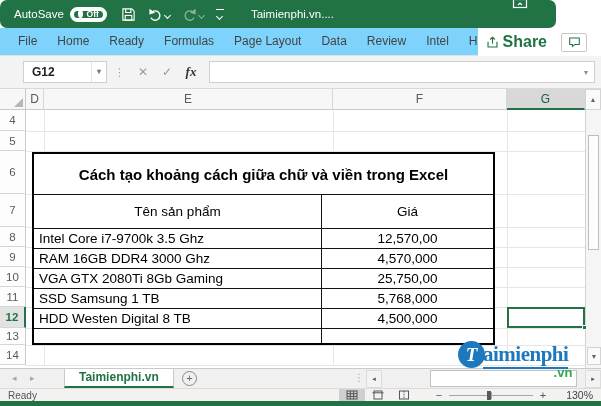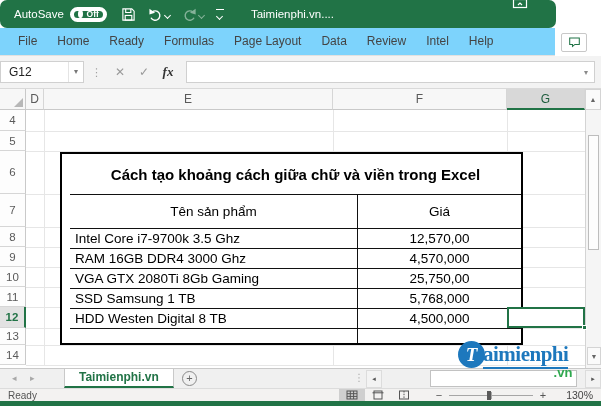--- a/index.html
+++ b/index.html
@@ -36,22 +36,22 @@
              font-size:12px;color:#444;padding-left:8px;}
   .rtab{padding:0 10px;line-height:27px;cursor:pointer;white-space:nowrap;}
   .share-btn{margin-left:auto;display:flex;align-items:center;gap:4px;color:#217346;
              font-weight:bold;padding:2px 8px;cursor:pointer;}
   .comment-btn{margin:0 14px 0 6px;border:1px solid #c8c8c8;border-radius:2px;
                width:26px;height:19px;display:flex;align-items:center;justify-content:center;cursor:pointer;}
 
   
   .formularow{position:absolute;left:0;top:56px;width:601px;height:33px;background:#f3f3f3;
               border-bottom:1px solid #d9d9d9;display:flex;align-items:center;font-size:12px;}
-  .namebox{width:84px;height:22px;background:#fff;border:1px solid #d0d0d0;margin-left:0;
-           display:flex;align-items:center;padding-left:8px;color:#222;}
+  .namebox{width:84px;height:22px;background:#fff;border:1px solid #d0d0d0;margin-left:23px;
+           display:flex;align-items:center;padding-left:8px;color:#222;font-weight:bold;}
   .namebox .arrow{margin-left:auto;color:#777;font-size:8px;padding:0 5px;border-left:1px solid #e4e4e4;line-height:20px;}
   .fgrip{color:#a0a0a0;margin:0 7px;font-size:11px;letter-spacing:-1px;}
   .fbtn{color:#9a9a9a;width:24px;text-align:center;font-size:12px;}
   .fx{color:#333;font-family:"Liberation Serif",serif;font-style:italic;font-weight:bold;font-size:13px;}
   .formula-input{flex:1;height:22px;background:#fff;border:1px solid #d0d0d0;margin:0 6px 0 6px;
                  display:flex;align-items:center;color:#222;padding-left:6px;}
   .formula-input .expand{margin-left:auto;color:#8a8a8a;font-size:8px;padding-right:6px;}
 
   
   .sheet{position:absolute;left:0;top:89px;width:601px;height:279px;background:#fff;}
@@ -78,22 +78,22 @@
   .rowhdrs div:nth-of-type(5),.rowhdrs div:nth-of-type(6),.rowhdrs div:nth-of-type(7),
   .rowhdrs div:nth-of-type(8){height:20px;}
   .rowhdrs div:nth-of-type(9){height:21px;}
   .rowhdrs div:nth-of-type(10){height:17px;}
   .rowhdrs div:nth-of-type(11){height:20px;}
   .rowhdrs div.selected{background:#e2e2e2;color:#217346;border-right:2px solid #217346;font-weight:bold;}
   .vl{position:absolute;top:21px;height:255px;width:1px;background:#e6e6e6;}
   .hl{position:absolute;left:26px;width:559px;height:1px;background:#e6e6e6;}
 
   
-  .xl-table{position:absolute;left:60px;top:63px;width:463px;height:193px;background:#fff;
-            border:2px solid #000;display:flex;flex-direction:column;z-index:2;color:#000;padding-left:8px;}
+  .xl-table{position:absolute;left:32px;top:63px;width:463px;height:193px;background:#fff;
+            border:2px solid #000;display:flex;flex-direction:column;z-index:2;color:#000;}
   .xl-title{height:40px;display:flex;align-items:center;justify-content:center;
             font-weight:bold;font-size:15px;}
   .xl-row{display:flex;border-top:1.5px solid #111;}
   .xl-hrow{height:34px;}
   .xl-hrow div{display:flex;align-items:center;justify-content:center;font-size:13.5px;}
   .c1{width:288px;border-right:1.5px solid #111;}
   .c2{flex:1;}
   .xl-drow{height:20px;font-size:13.5px;}
   .xl-drow .c1{display:flex;align-items:center;padding-left:5px;}
   .xl-drow .c2{display:flex;align-items:center;justify-content:center;}
@@ -240,20 +240,28 @@
       <div class="rtab">Home</div>
       <div class="rtab">Ready</div>
       <div class="rtab">Formulas</div>
       <div class="rtab">Page Layout</div>
       <div class="rtab">Data</div>
       <div class="rtab">Review</div>
       <div class="rtab">Intel</div>
       <div class="rtab">Help</div>
     </div>
   <div style="position:absolute;top:28px;right:0;height:28px;display:flex;align-items:center;background:#fff;z-index:2;">
+    <span class="share-btn">
+      <svg width="13" height="13" viewBox="0 0 16 16" fill="none" stroke="#217346" stroke-width="1.4">
+        <path d="M2.5 7v6.5h11V7"></path>
+          <path d="M8 9.5V1.8"></path>
+          <path d="M5 4.3 8 1.5l3 2.8"></path>
+      </svg>
+      <span>Share</span>
+    </span>
     <span class="comment-btn">
       <svg width="13" height="12" viewBox="0 0 16 15" fill="none" stroke="#217346" stroke-width="1.3">
         <path d="M2 2.5h12v8H8.5L5.5 13v-2.5H2z"></path>
       </svg>
     </span>
   </div>
 
   <div class="formularow">
     <div class="namebox">
       <span>G12</span>

